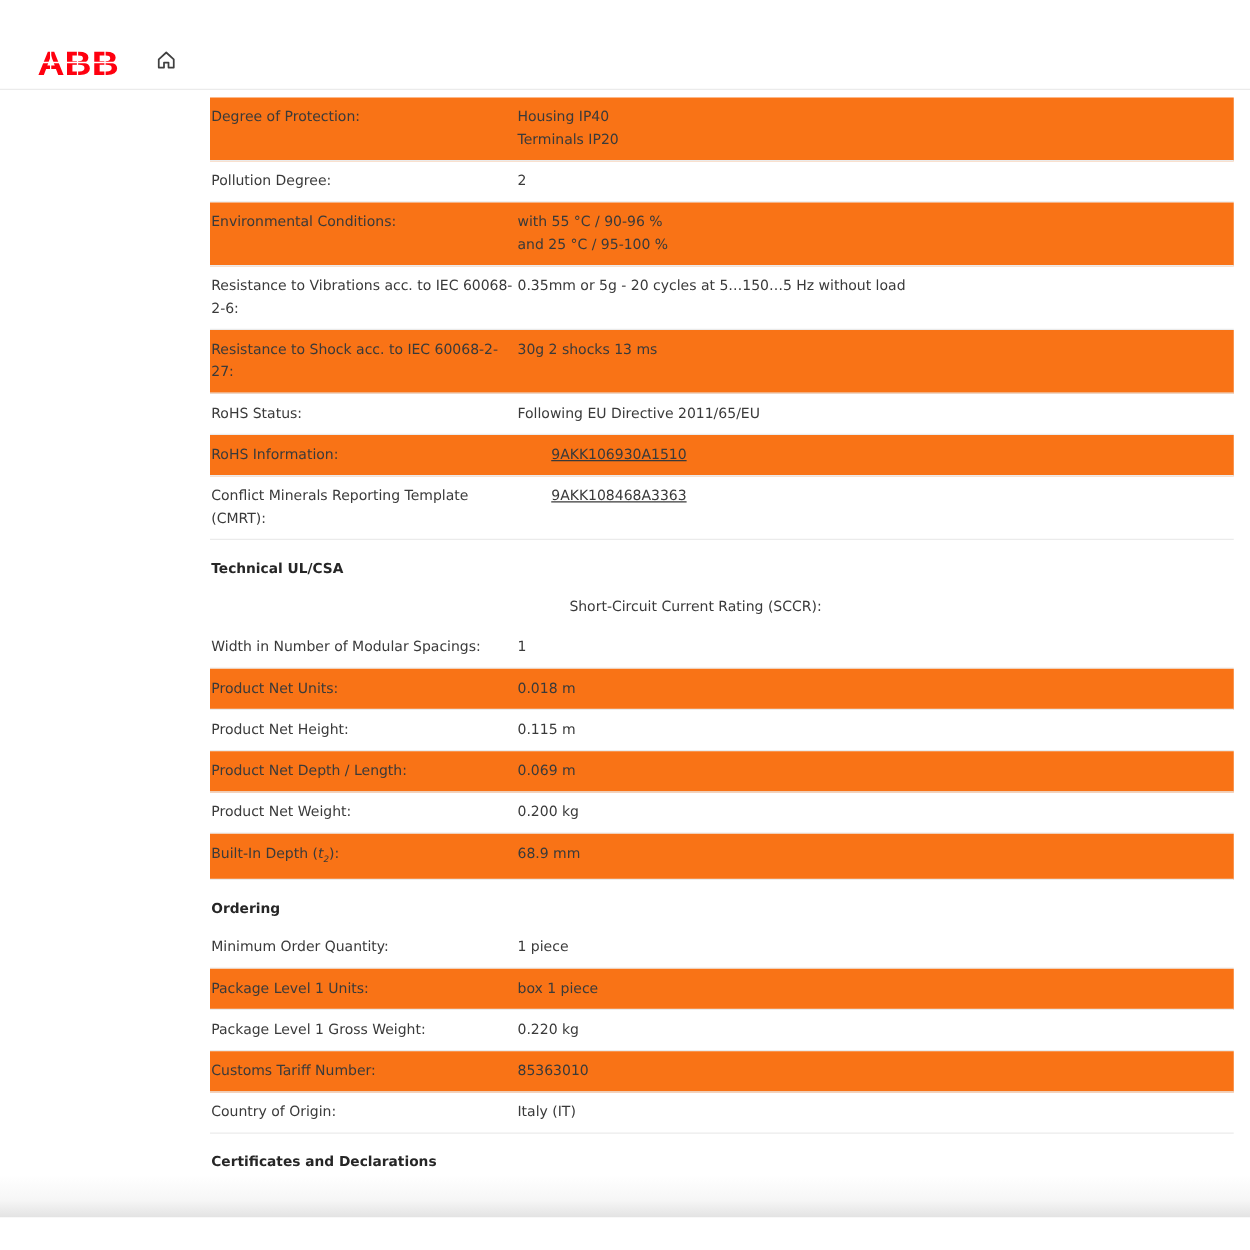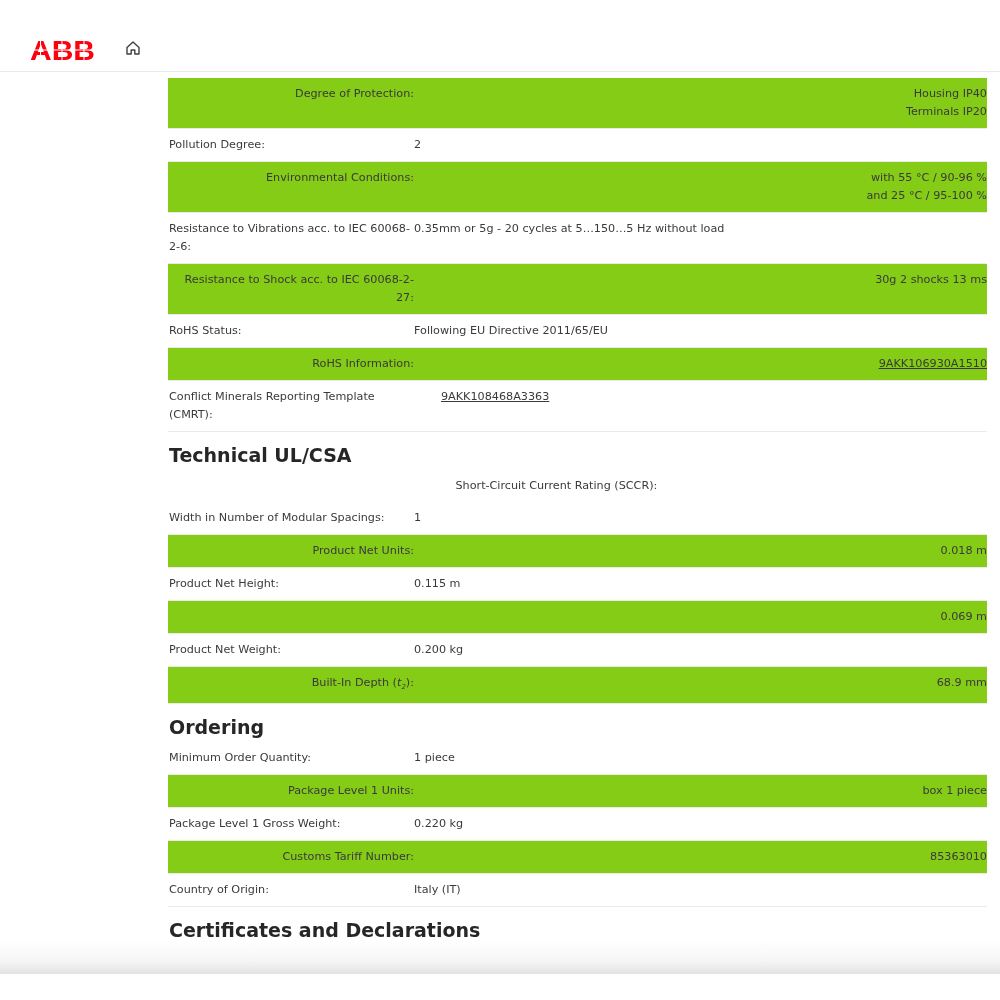--- a/index.html
+++ b/index.html
@@ -5,26 +5,26 @@
   * { box-sizing: border-box; margin: 0; padding: 0; }
   html, body { width: 1000px; height: 1000px; overflow: hidden; background: #ffffff; }
   body { font-family: "DejaVu Sans", sans-serif; color: #262626; position: relative; }
 
   .header { position: absolute; left: 0; top: 0; width: 1000px; height: 72px; border-bottom: 1px solid #ebebeb; background: #fff; }
   .logo { position: absolute; left: 30px; top: 33px; height: 28px; }
   .home { position: absolute; left: 125px; top: 40px; width: 16px; height: 16px; }
 
   .content { position: absolute; left: 168px; top: 78px; width: 819px; }
   .row { display: flex; font-size: 11.2px; line-height: 18px; padding: 7px 0 7px 0; border-bottom: 1px solid #ebebeb; }
-  .row.gray { background: #84cc16; text-align: right; }
+  .row.gray { background: #f97316; }
   .row .lbl { width: 246px; padding-left: 1px; color: #3a3a3a; }
   .row .val { flex: 1; color: #3a3a3a; }
   .row .val a { color: #3a3a3a; text-decoration: underline; margin-left: 27px; }
   .row.noline { border-bottom: none; justify-content: center; }
-  .heading { font-size: 19px; font-weight: bold; color: #262626; padding: 14px 0 6px 1px; line-height: 18px; }
+  .heading { font-size: 11px; font-weight: bold; color: #262626; padding: 14px 0 6px 1px; line-height: 18px; }
 
   .shade { position: absolute; left: 0; top: 940px; width: 1000px; height: 34px;
     background: linear-gradient(to bottom, rgba(255,255,255,0) 0%, rgba(240,240,240,0.6) 60%, rgba(225,225,225,0.95) 100%);
     pointer-events: none; }
   .bottom-white { position: absolute; left: 0; top: 974px; width: 1000px; height: 26px; background: #fff; }
 </style>
 </head>
 <body>
 
 <div class="header">
@@ -103,20 +103,21 @@
         <div>0.018 m</div>
       </div>
     </div>
     <div class="row">
       <div class="lbl">Product Net Height:</div>
       <div class="val">
         <div>0.115 m</div>
       </div>
     </div>
     <div class="row gray">
+      <div class="lbl">Product Net Depth / Length:</div>
       <div class="val">
         <div>0.069 m</div>
       </div>
     </div>
     <div class="row">
       <div class="lbl">Product Net Weight:</div>
       <div class="val">
         <div>0.200 kg</div>
       </div>
     </div>

